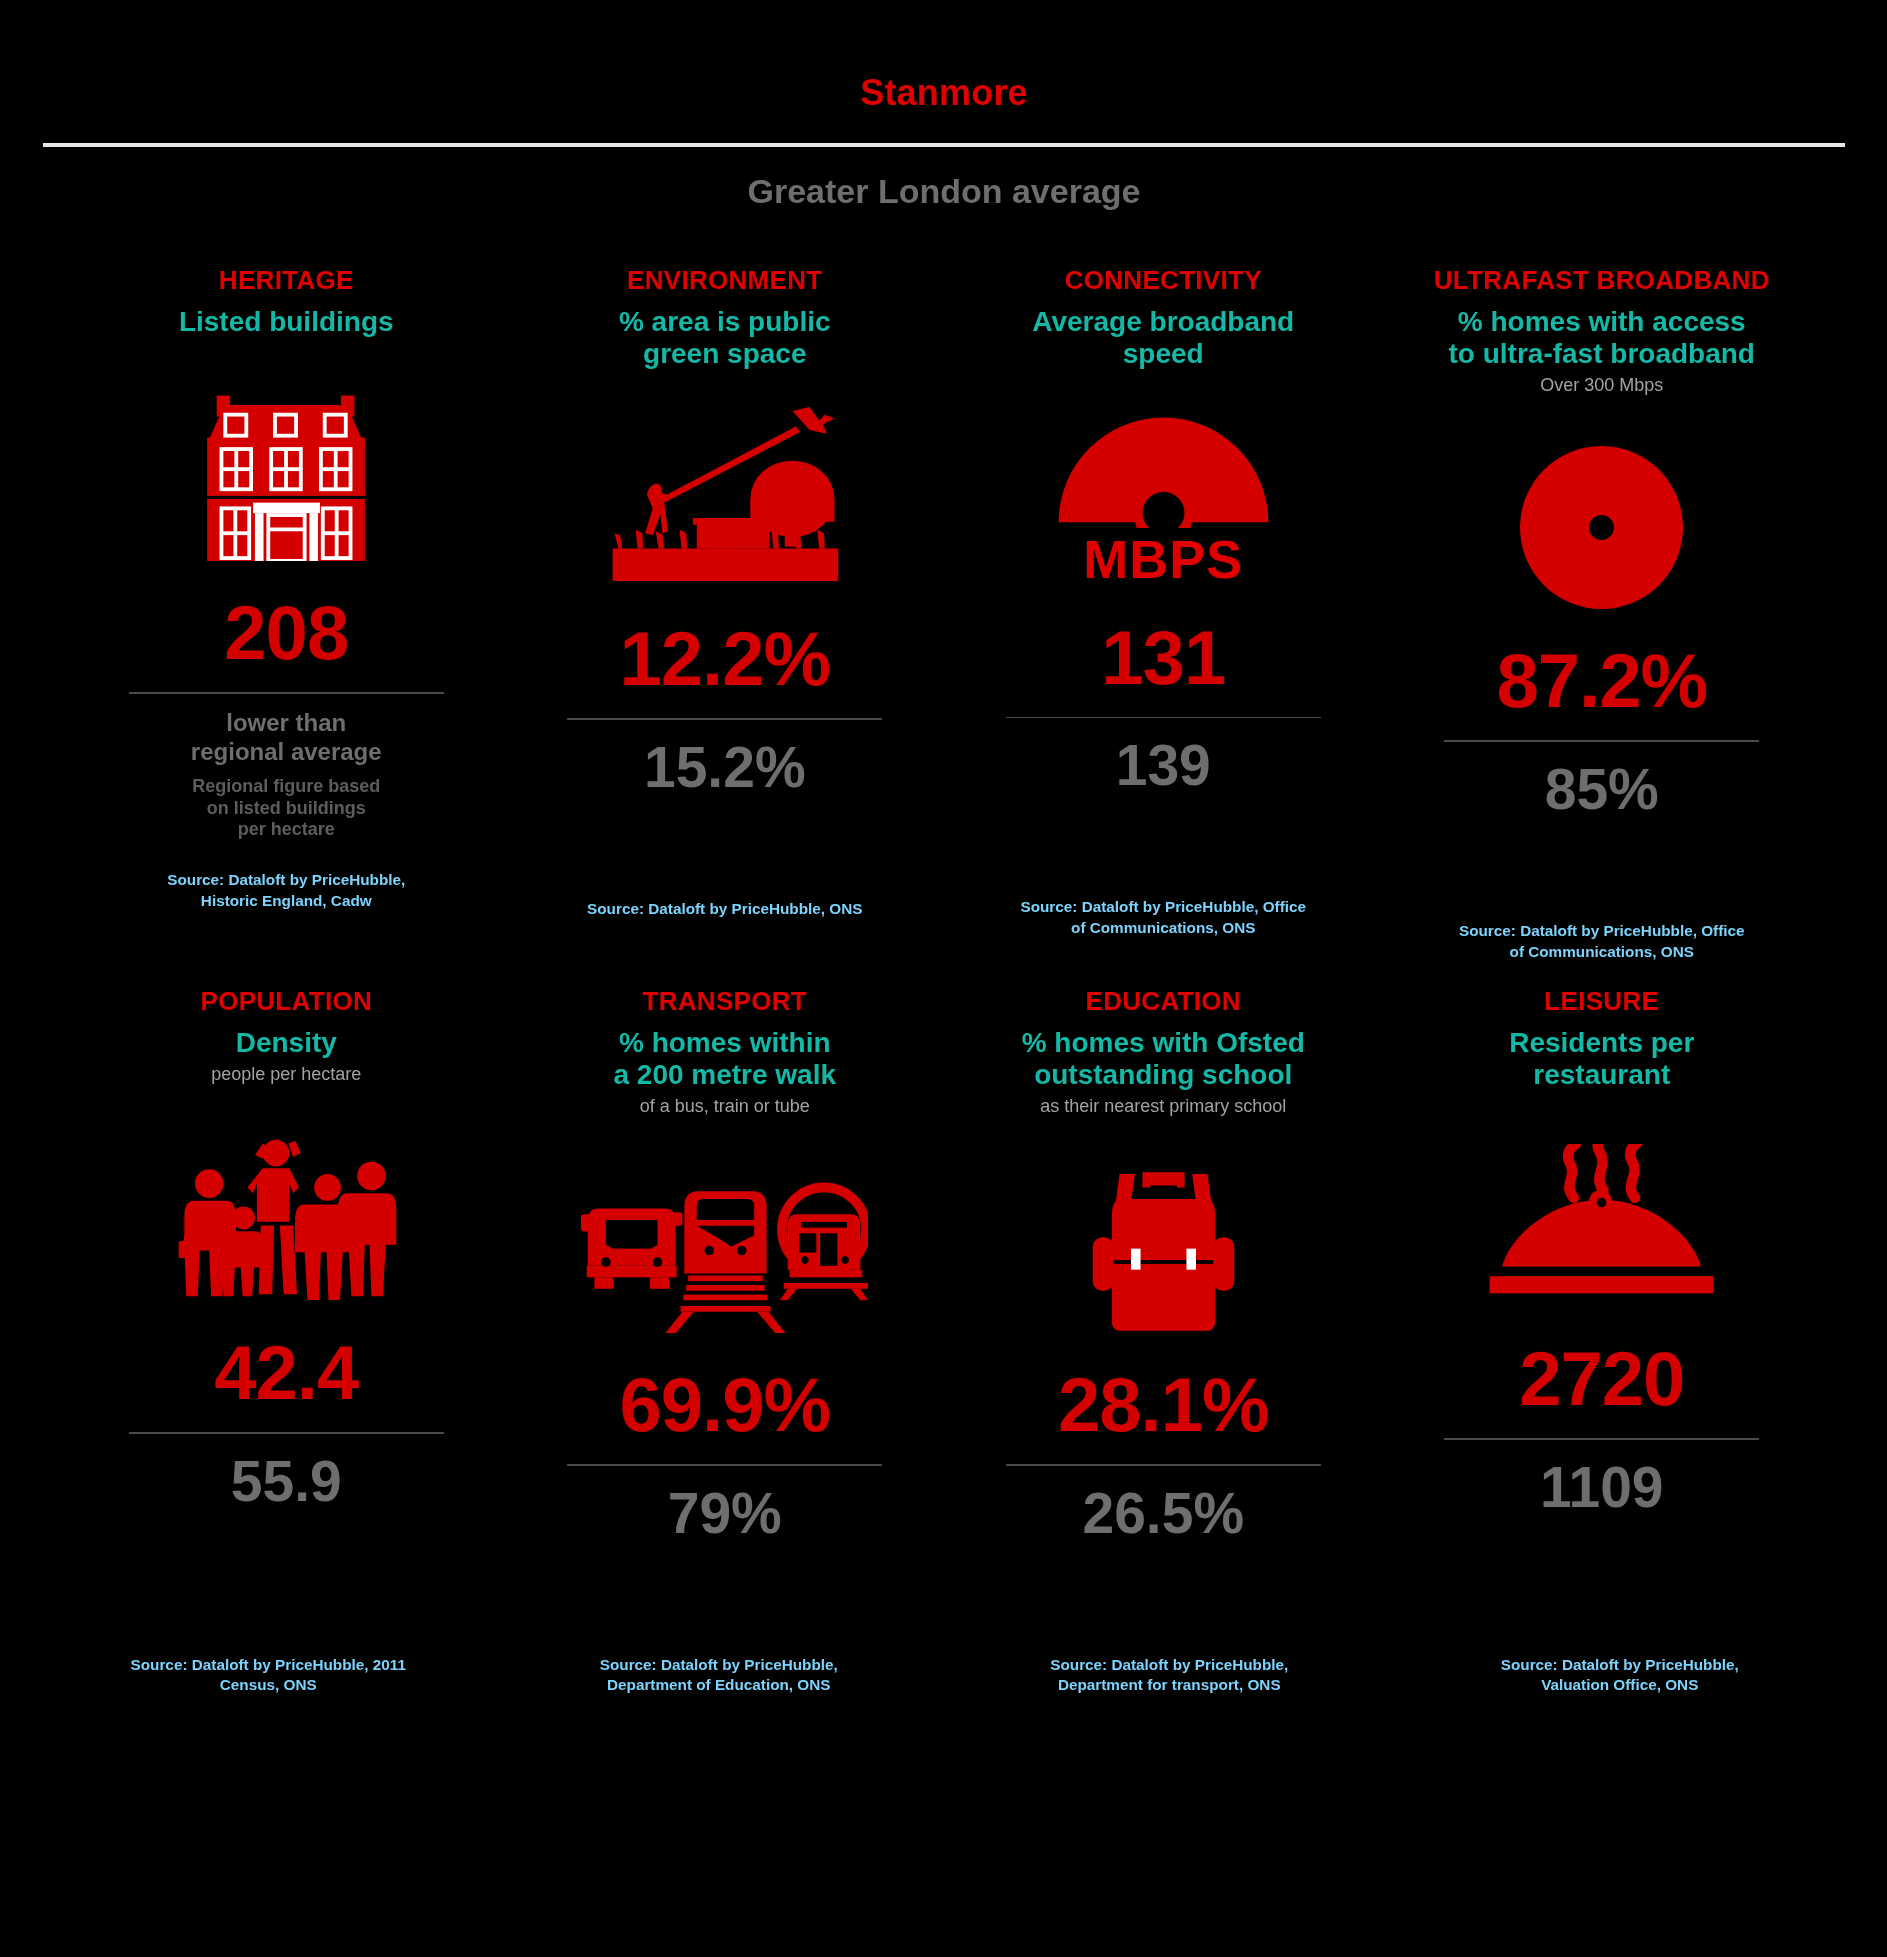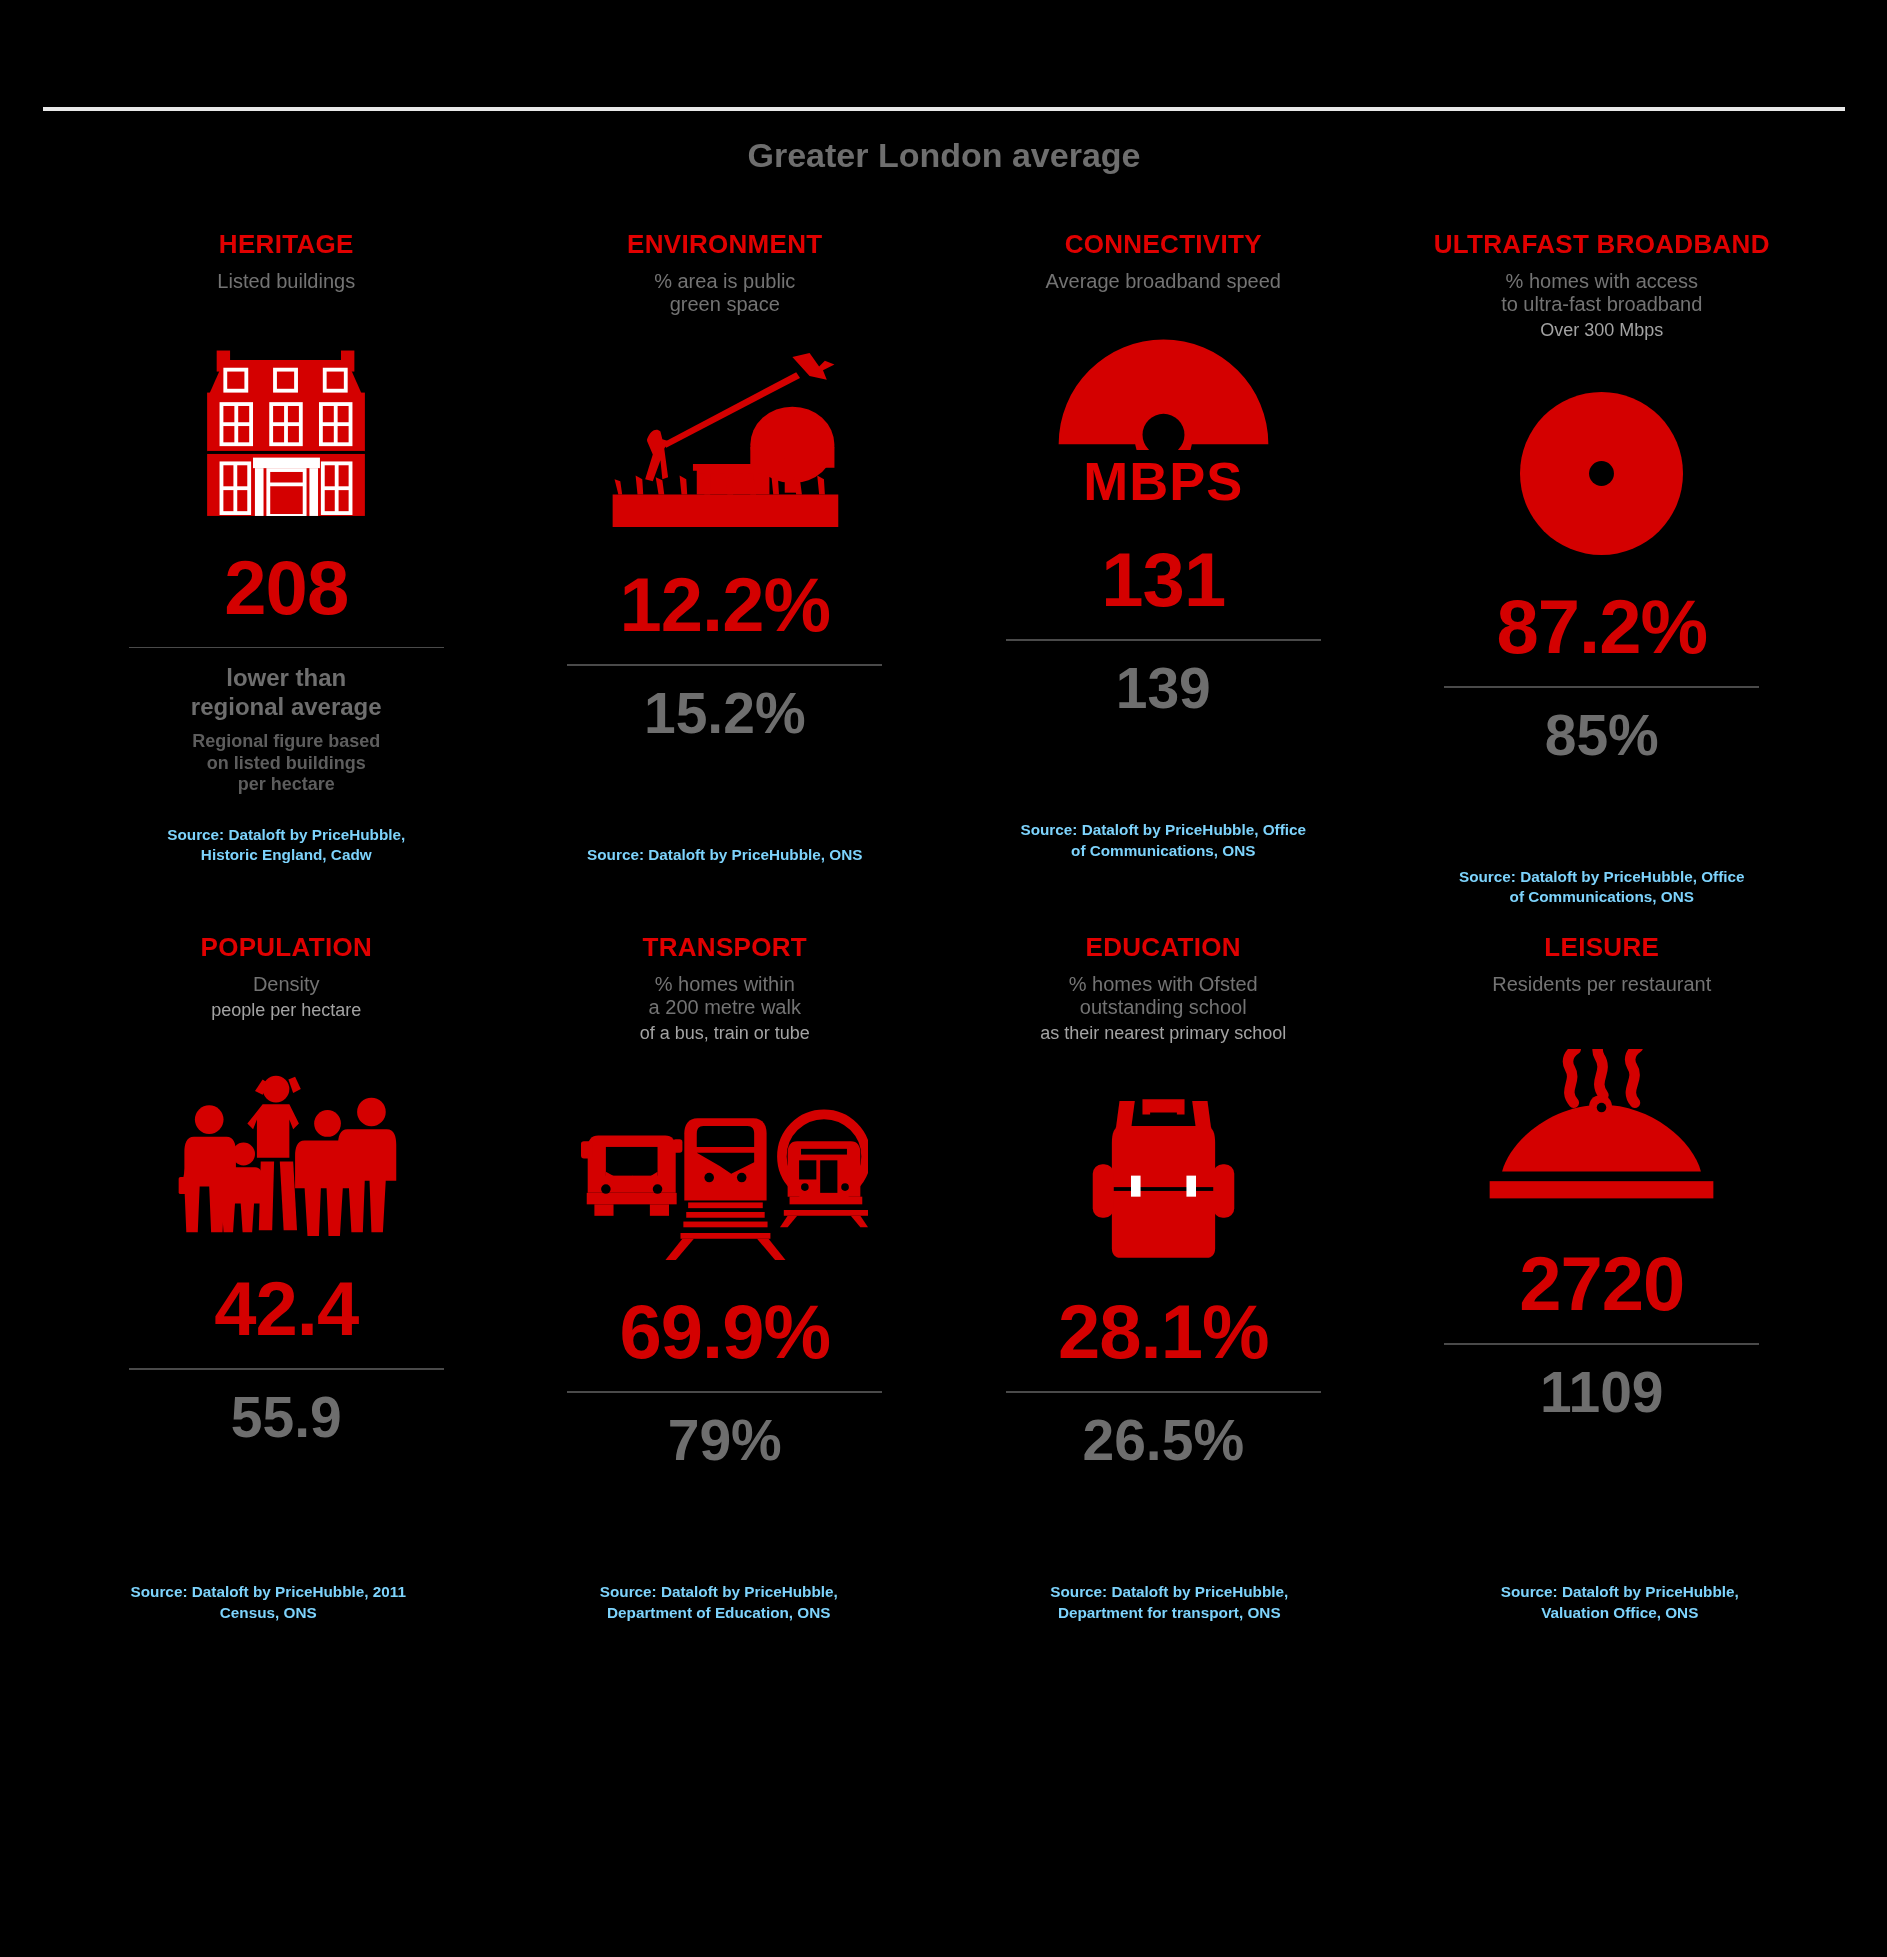--- a/index.html
+++ b/index.html
@@ -53,23 +53,23 @@
   }
 
   .cat {
     color:#e00000;
     font-size:26px;
     font-weight:bold;
     letter-spacing:0.3px;
     line-height:1.05;
   }
   .desc {
-    color:#737373;
-    font-size:20px;
-    font-weight:400;
+    color:#14b8a6;
+    font-size:28px;
+    font-weight:700;
     line-height:1.15;
     margin-top:11.5px;
     max-width:315px;
   }
   .subdesc {
     color:#a3a3a3;
     font-size:18px;
     font-weight:400;
     line-height:1.15;
     margin-top:4.8px;
@@ -158,20 +158,21 @@
   }
   .srccell { display:flex; justify-content:center; }
   .srccell .src { text-align:center; }
 </style>
 </head>
 <body>
 
 <div class="page">
 
   <div class="header">
+    <div class="title">Stanmore</div>
     <div class="rule"></div>
     <div class="subtitle">Greater London average</div>
   </div>
 
   <div class="grid row-top">
 
     <div class="panel">
       <div class="cat">HERITAGE</div>
       <div class="desc">Listed buildings</div>
       <div class="iconwrap">

